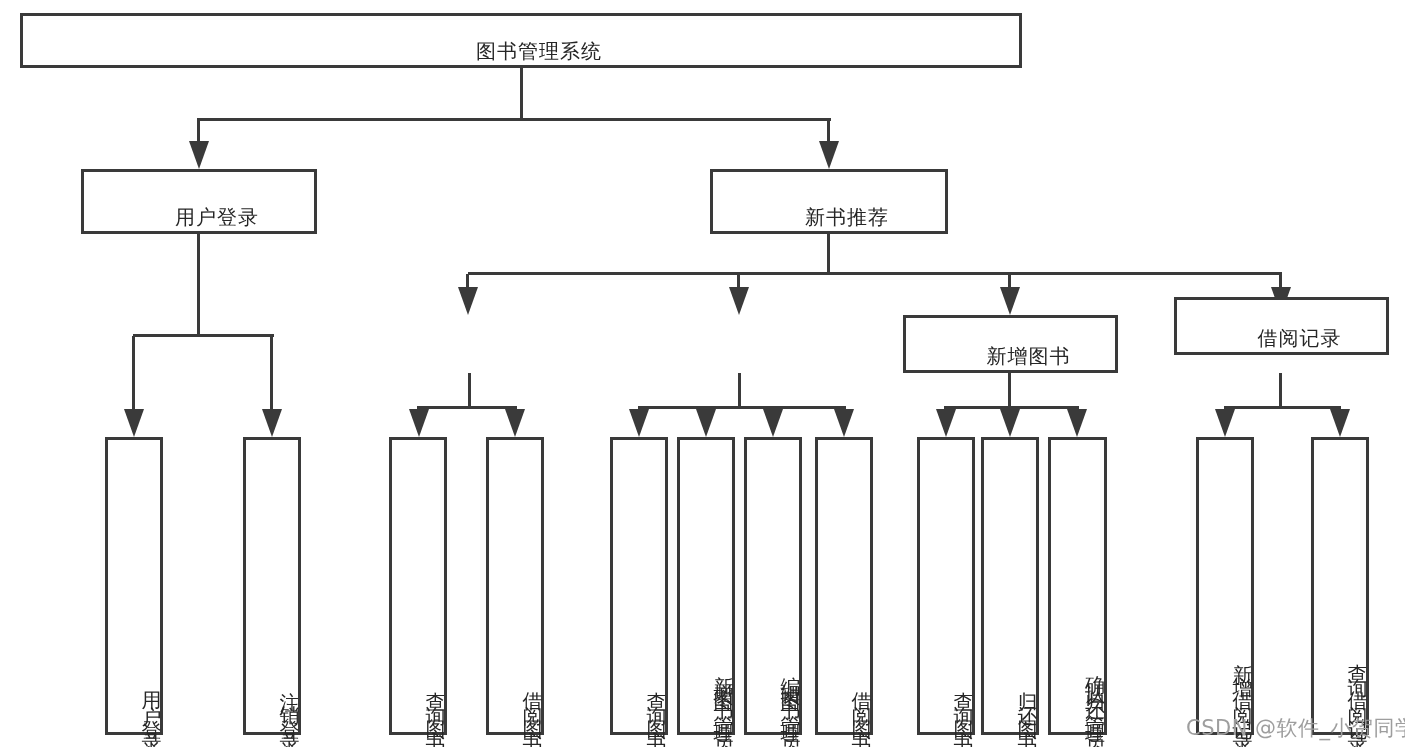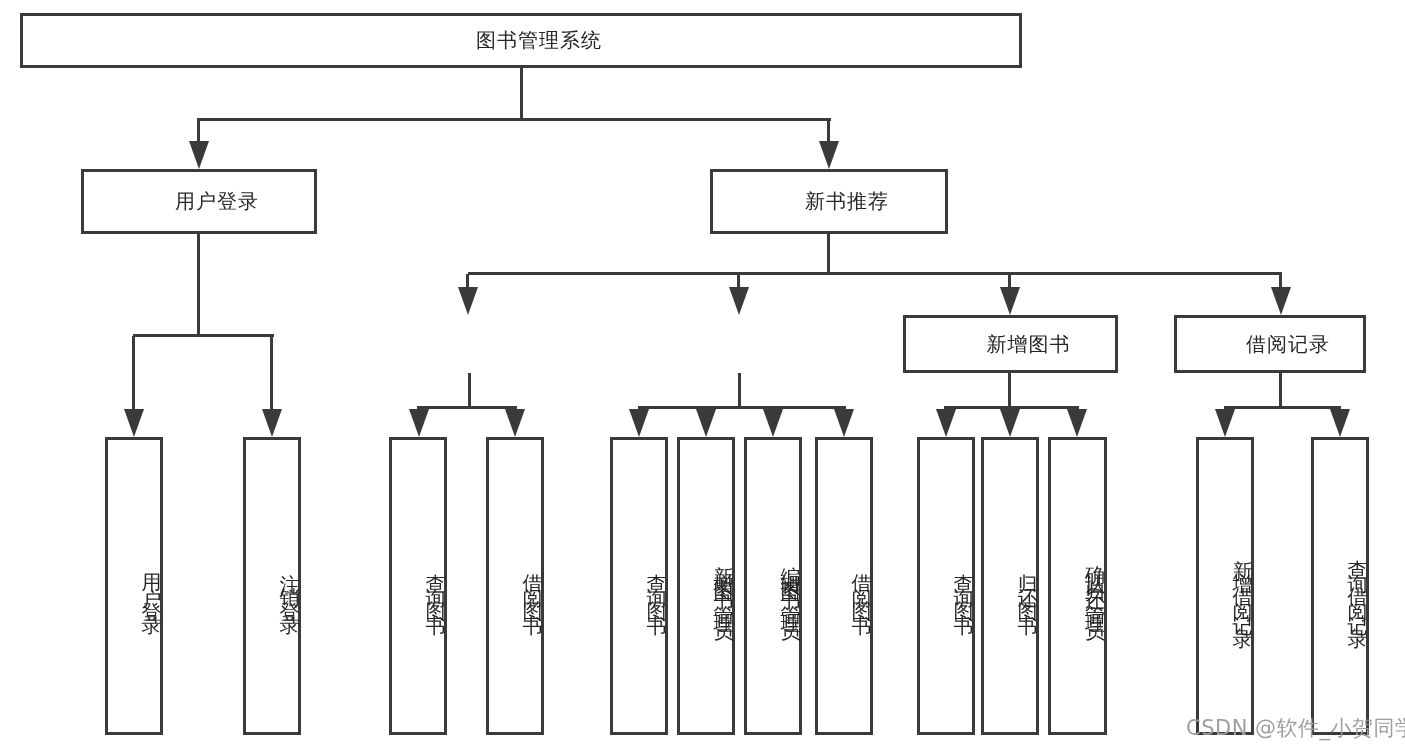--- a/index.html
+++ b/index.html
@@ -8,21 +8,21 @@
     --background:#ffffff;
     --watermark:#9e9e9e;
   }
   html,body{margin:0;padding:0;background:var(--background);}
   .stage{
     position:relative;width:1405px;height:747px;background:var(--background);
     overflow:hidden;font-family:"DejaVu Sans","Liberation Sans",sans-serif;color:var(--text);
   }
   .node{
     position:absolute;border:3px solid var(--line);background:var(--background);
-    display:flex;align-items:center;justify-content:center;box-sizing:border-box;
+    display:flex;align-items:flex-end;justify-content:center;box-sizing:border-box;
     font-size:20px;letter-spacing:1px;z-index:1;padding-left:36px;
   }
   .leaf .vtext{
     writing-mode:vertical-rl;text-orientation:mixed;
     letter-spacing:14px;line-height:1;white-space:nowrap;
   }
   .leaf .vtext.tight{letter-spacing:8px;}
   .vline,.hline{position:absolute;background:var(--line);z-index:0;}
   .vline{width:3px;}
   .hline{height:3px;}
@@ -73,21 +73,21 @@
   <div class="vline" style="left:1008px;top:274px;height:20px"></div>
   <div class="vline" style="left:1279px;top:274px;height:20px"></div>
   <div class="arrow" style="left:458px;top:287px"></div>
   <div class="arrow" style="left:729px;top:287px"></div>
   <div class="arrow" style="left:1000px;top:287px"></div>
   <div class="arrow" style="left:1271px;top:287px"></div>
 
   <div class="node" style="left:903px;top:315px;width:215px;height:58px">
     <span>新增图书</span>
   </div>
-  <div class="node" style="left:1174px;top:315px;width:192px;height:58px">
+  <div class="node" style="left:1174px;top:297px;width:215px;height:58px">
     <span>借阅记录</span>
   </div>
 
   <div class="vline" style="left:468px;top:373px;height:36px"></div>
   <div class="hline" style="left:418px;top:406px;width:99px"></div>
   <div class="vline" style="left:417px;top:406px;height:20px"></div>
   <div class="vline" style="left:513px;top:406px;height:20px"></div>
   <div class="arrow" style="left:409px;top:409px"></div>
   <div class="arrow" style="left:505px;top:409px"></div>
 

